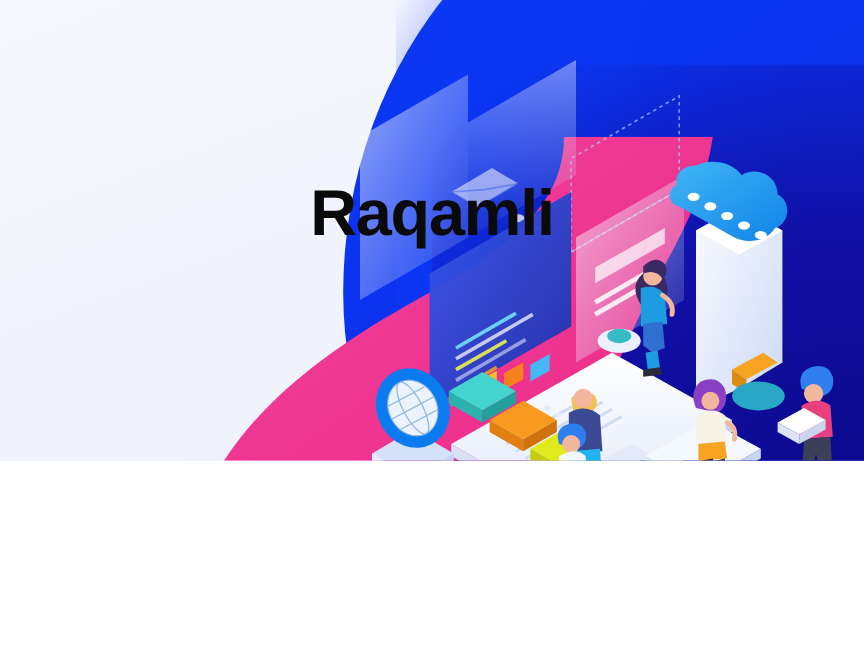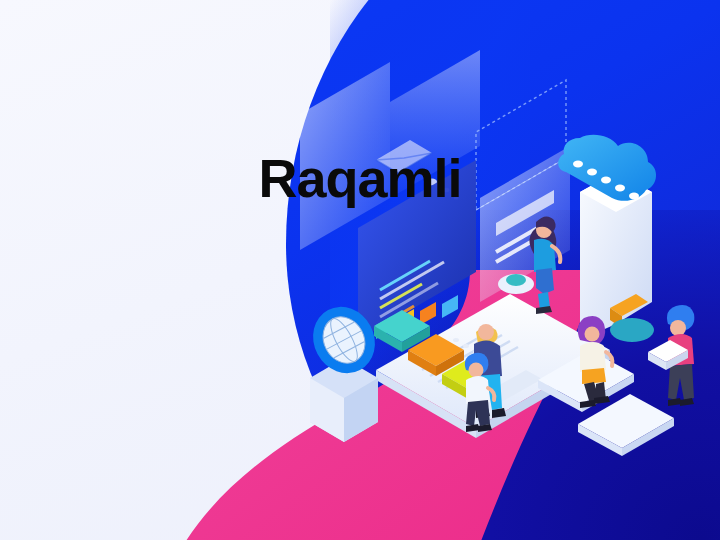--- a/index.html
+++ b/index.html
@@ -1,20 +1,20 @@
 <!DOCTYPE html>
 <html><head>
 <meta charset="utf-8">
 <style>
   html,body{margin:0;padding:0;background:#ffffff;}
   body{font-family:"Liberation Sans","DejaVu Sans",sans-serif;}
 
   .slide{
     position:relative;
-    width:720px;height:540px;
+    width:720px;height:384px;
     overflow:hidden;
     background:#eef0fc;
   }
 
   
   .bg-light{
     position:absolute;inset:0;
     background:linear-gradient(160deg,#f7f8fe 0%,#f2f4fd 45%,#eceffb 100%);
   }
   .bg-blue-blob{

